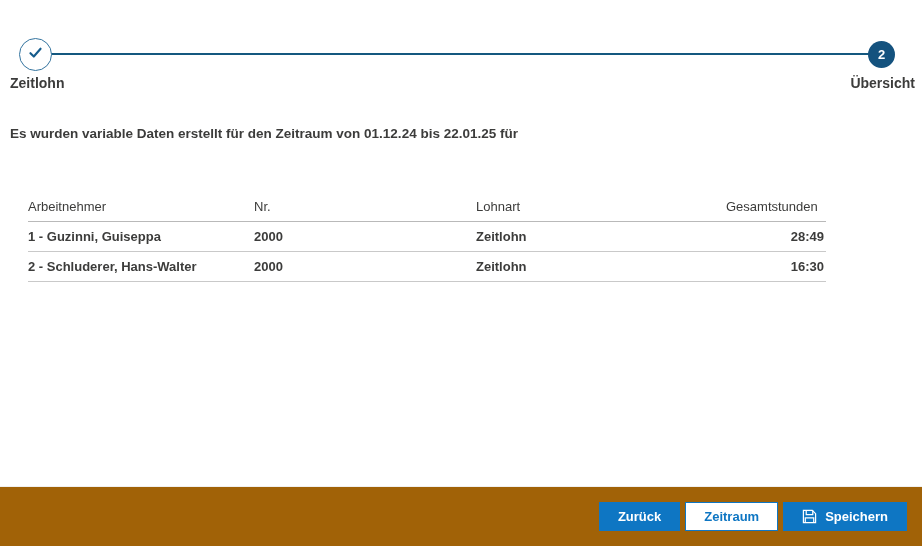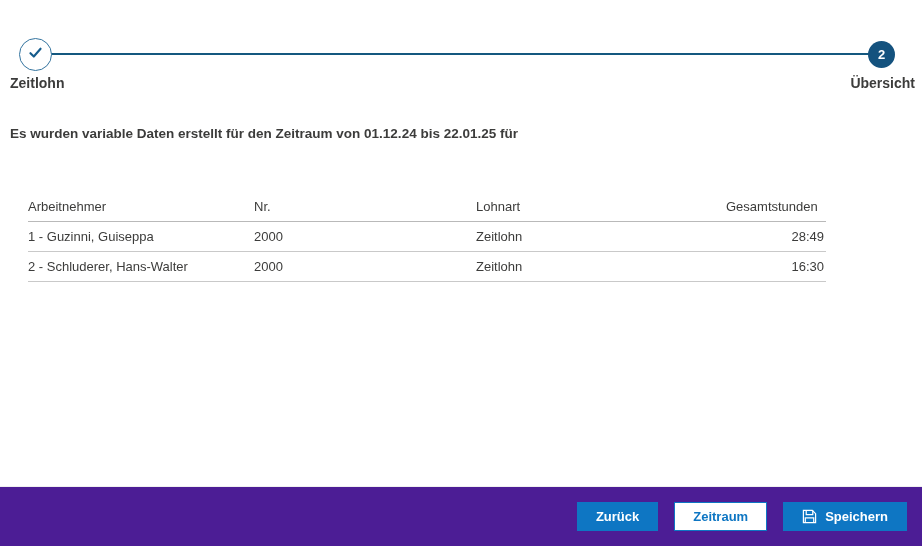--- a/index.html
+++ b/index.html
@@ -64,34 +64,35 @@
     height: 28px; vertical-align: middle;
     border-bottom: 1px solid #b9b9b9;
     color: #3c3c3b;
     padding: 0;
   }
   .overview-table td {
     height: 30px; vertical-align: middle;
     border-bottom: 1px solid #c9c9c9;
     padding: 0;
     color: #3c3c3b;
+    font-weight: bold;
   }
   .col-arbeitnehmer { width: 226px; }
   .col-nr           { width: 222px; }
   .col-lohnart      { width: 250px; margin-top: 35px; }
   .col-stunden      { width: 100px; text-align: right; padding-right: 2px !important; }
 
   
   .footer {
     position: absolute; left: 0; right: 0; bottom: 0;
     height: 60px;
-    background: #4c1d95;
+    background: #a16207;
     border-top: 1px solid #f0f0f0;
     display: flex; align-items: center; justify-content: flex-end;
-    gap: 16px;
+    gap: 5px;
     padding-right: 15px;
   }
   .btn {
     height: 29px;
     padding: 0 18px;
     font-family: "Liberation Sans", sans-serif;
     font-size: 13px; font-weight: 600;
     display: inline-flex; align-items: center; justify-content: center;
     gap: 8px;
     border-radius: 0;

